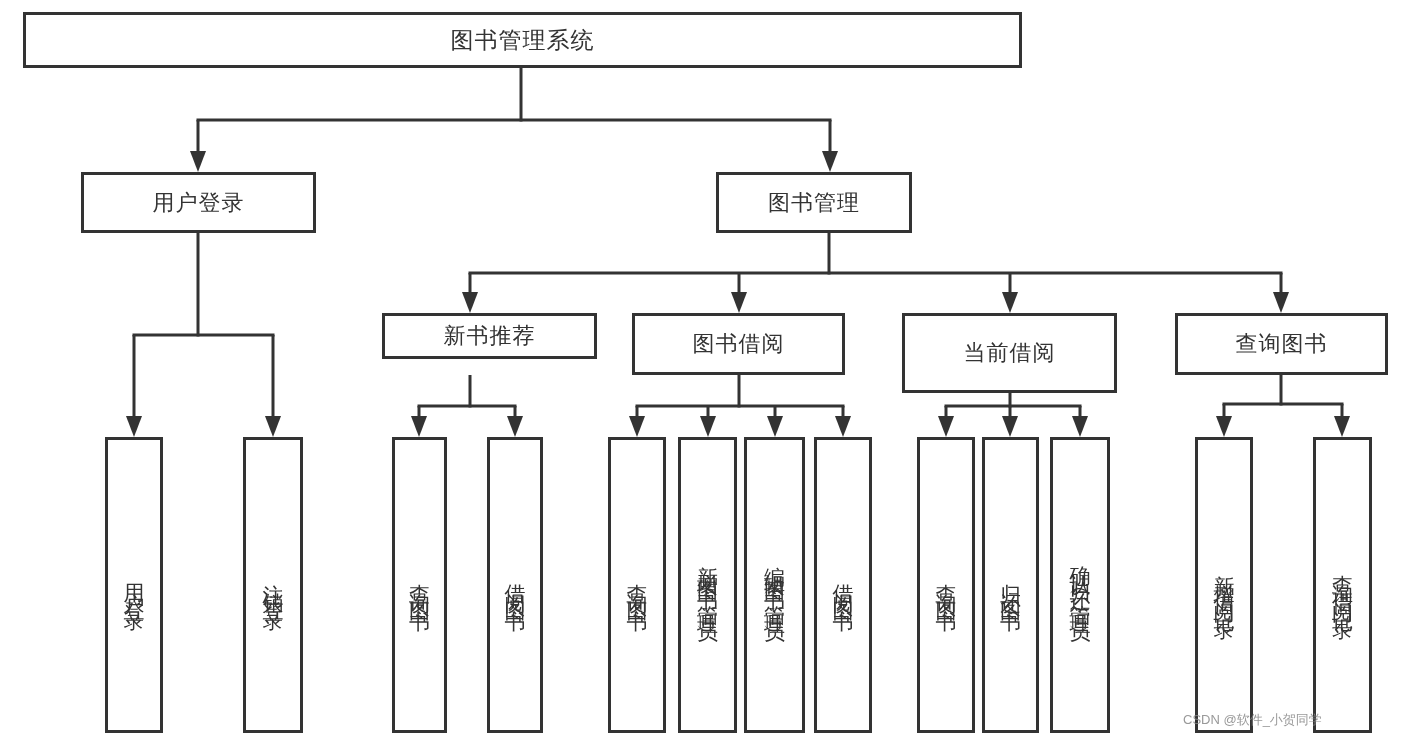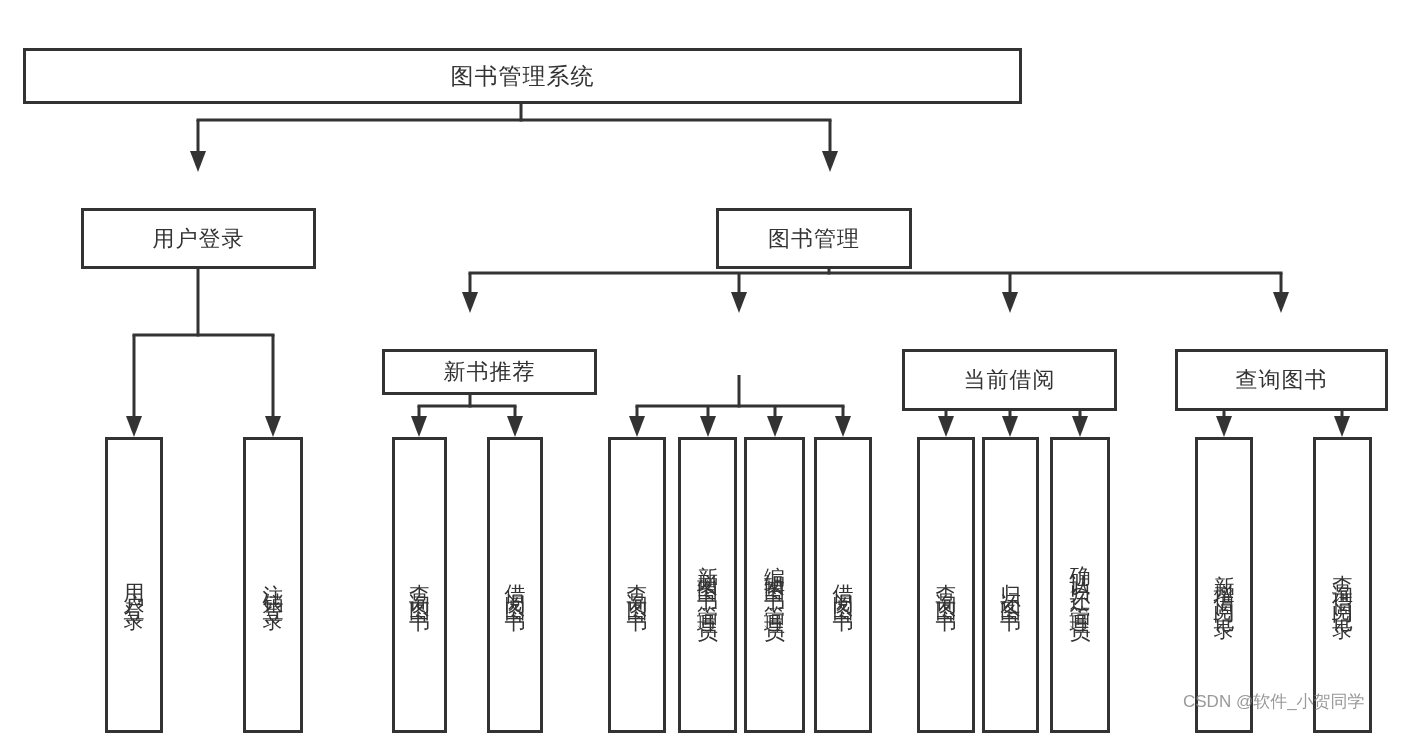--- a/index.html
+++ b/index.html
@@ -12,21 +12,20 @@
     overflow:hidden;
   }
   #connectors{position:absolute;left:0;top:0;width:1405px;height:747px;z-index:1;}
   .hbox{
     position:absolute;
     box-sizing:border-box;
     background:#ffffff;
     border:3px solid #333333;
     display:flex;align-items:center;justify-content:center;
     z-index:2;
-    margin-top:36px;
   }
   .hbox .lbl{font-size:22px;letter-spacing:1px;color:#333333;white-space:nowrap;}
   .hbox.root .lbl{font-size:23px;}
   .vbox{
     position:absolute;
     top:437px;height:296px;
     box-sizing:border-box;
     background:#ffffff;
     border:3px solid #333333;
     display:flex;align-items:center;justify-content:center;
@@ -36,22 +35,22 @@
     writing-mode:vertical-rl;
     text-orientation:mixed;
     font-size:21px;
     letter-spacing:9px;
     color:#333333;
     white-space:nowrap;
   }
   .vbox.long .vtext{letter-spacing:8px;}
   #watermark{
     position:absolute;
-    left:1183px;top:690px;
-    font-size:17px;
+    left:1183px;top:711px;
+    font-size:13px;
     color:rgba(135,135,135,0.85);
     z-index:5;
     white-space:nowrap;
   }
 </style>
 </head>
 <body>
 
 <div id="canvas">
 
@@ -117,21 +116,24 @@
   <div class="hbox" style="left:81px;top:172px;width:235px;height:61px">
     <span class="lbl">用户登录</span>
   </div>
   <div class="hbox" style="left:716px;top:172px;width:196px;height:61px">
     <span class="lbl">图书管理</span>
   </div>
 
   <div class="hbox" style="left:382px;top:313px;width:215px;height:46px">
     <span class="lbl">新书推荐</span>
   </div>
-  <div class="hbox" style="left:902px;top:313px;width:215px;height:62px">
+  <div class="hbox" style="left:632px;top:313px;width:213px;height:62px">
+    <span class="lbl">图书借阅</span>
+  </div>
+  <div class="hbox" style="left:902px;top:313px;width:215px;height:80px">
     <span class="lbl">当前借阅</span>
   </div>
   <div class="hbox" style="left:1175px;top:313px;width:213px;height:62px">
     <span class="lbl">查询图书</span>
   </div>
 
   <div class="vbox" style="left:105px;width:58px">
     <span class="vtext">用户登录</span>
   </div>
   <div class="vbox" style="left:243px;width:60px">

